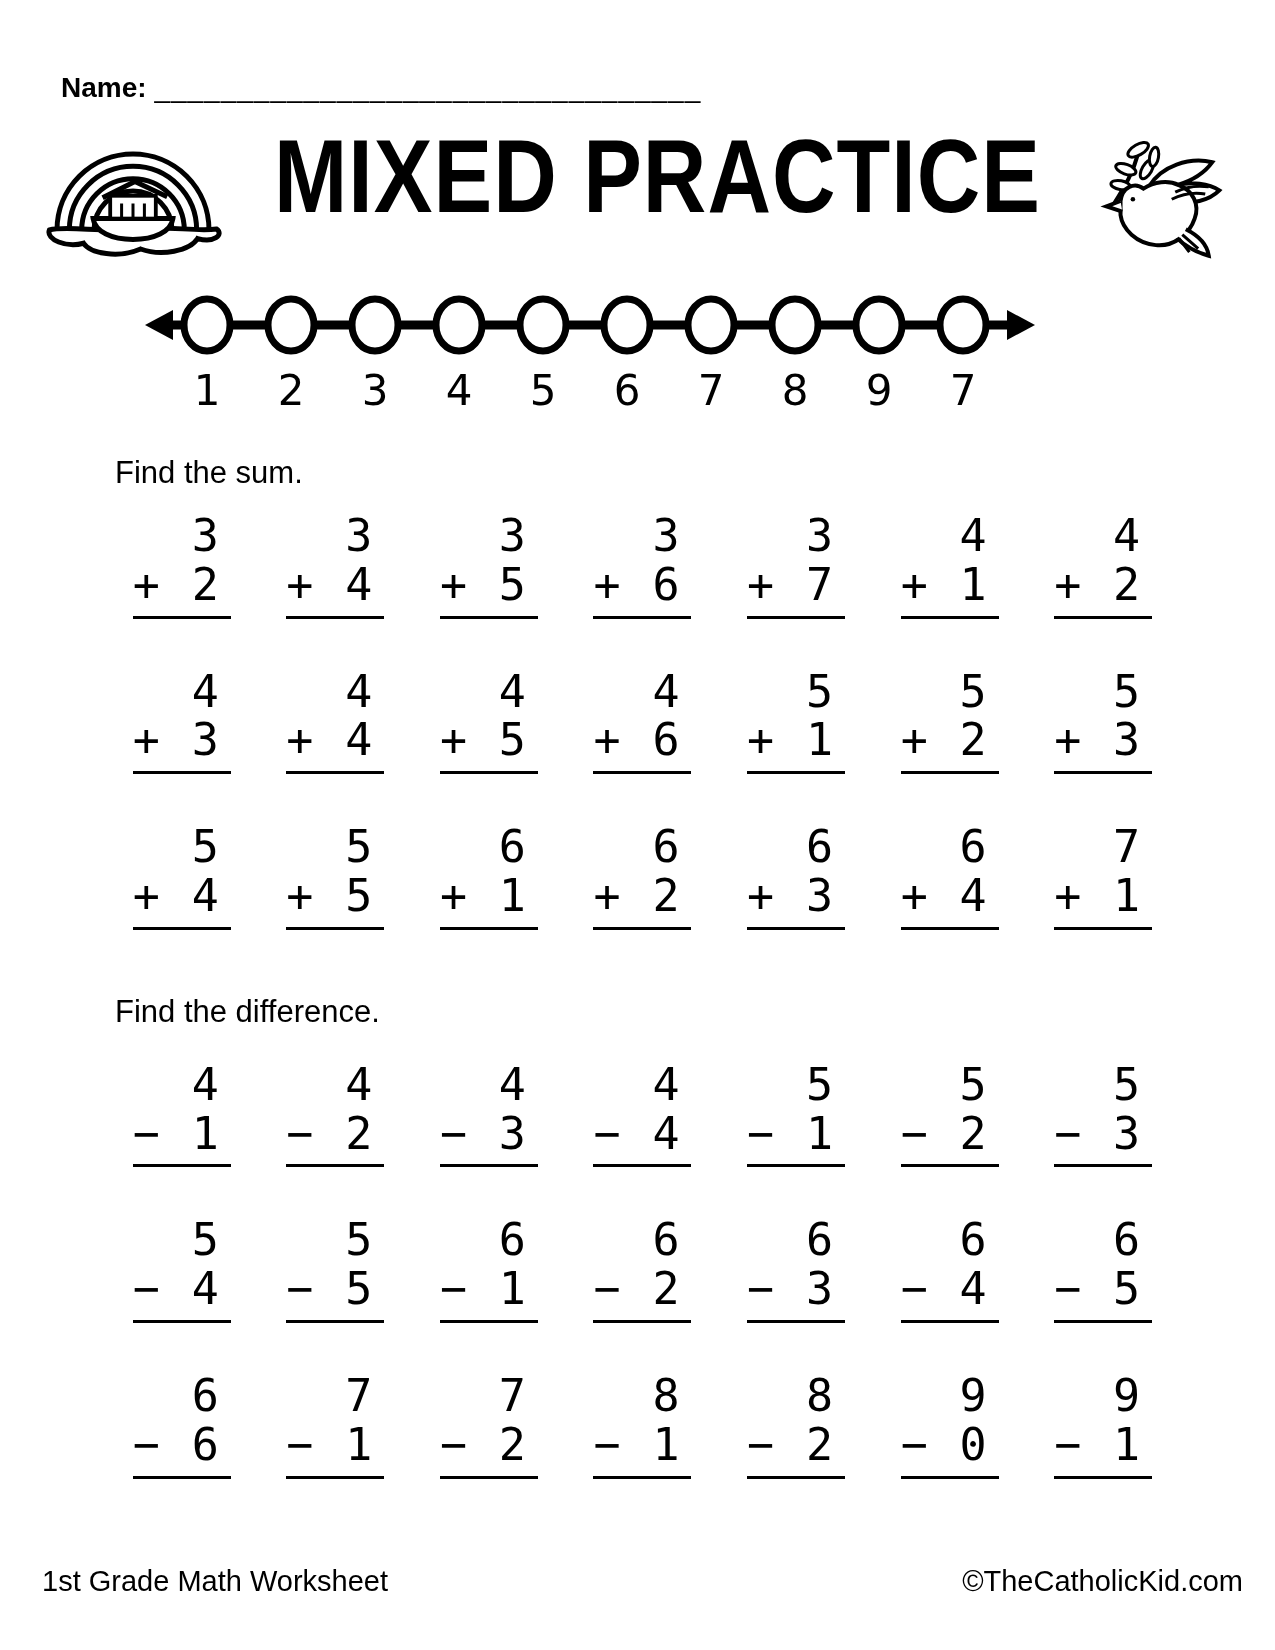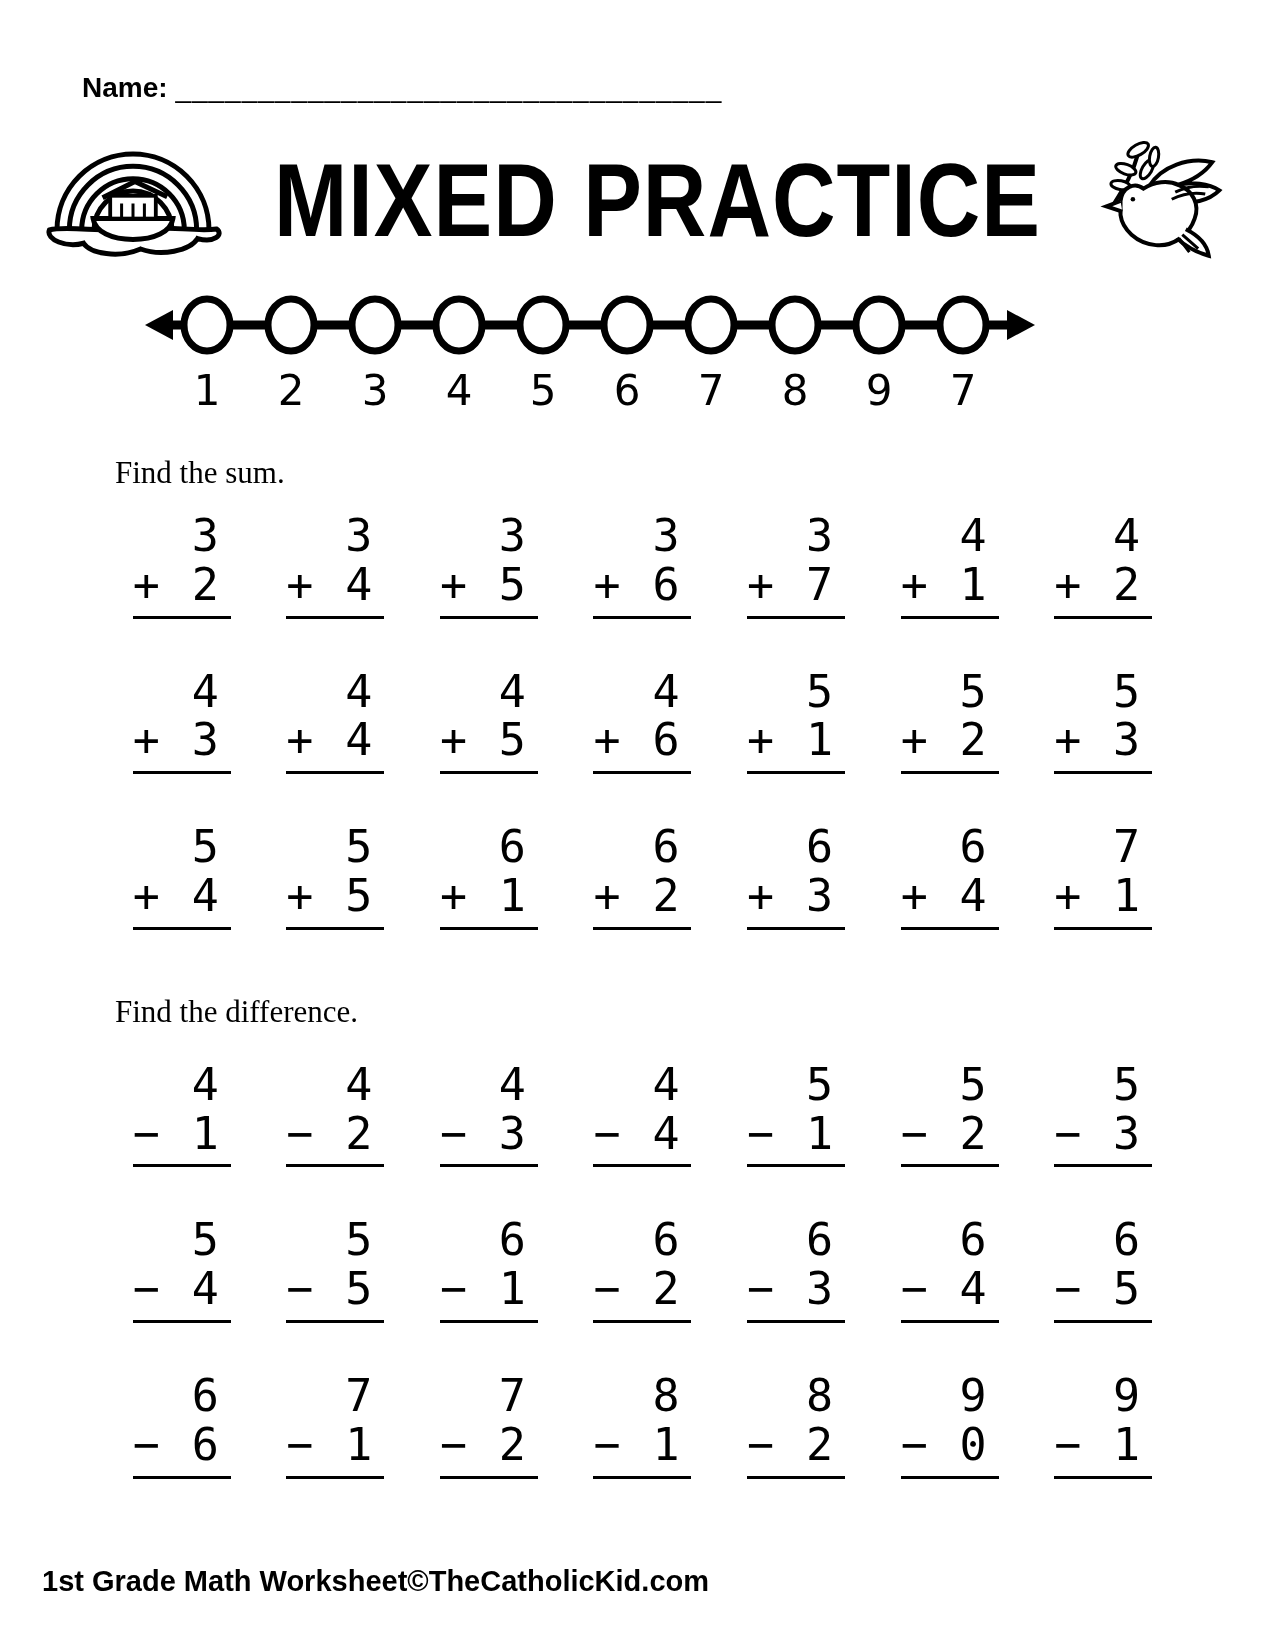--- a/index.html
+++ b/index.html
@@ -9,30 +9,30 @@
     position: relative;
     overflow: hidden;
     font-family: "Liberation Sans", sans-serif;
     color: #000;
   }
   .page { width: 100%; height: 100%; position: relative; }
 
   
   .header-row {
     display: flex; justify-content: space-between; align-items: baseline;
-    padding: 72px 185px 0 82px;
+    padding: 72px 185px 0 61px;
     font-size: 28px; font-weight: bold;
   }
   .blank-line { font-weight: normal; letter-spacing: 1px; white-space: nowrap; }
   .field { white-space: nowrap; }
 
   
   .title-row {
     margin: 22px 38px 0 38px;
-    display: flex; align-items: center; justify-content: space-between;
+    display: flex; align-items: flex-start; justify-content: space-between;
     height: 150px;
   }
   .title-text {
     flex: 1; text-align: center;
     font-family: "Liberation Sans", sans-serif;
     font-weight: 900; font-size: 88px; letter-spacing: 1px;
     transform: scaleY(1.18);
     white-space: nowrap;
   }
   .icon-ark svg, .icon-dove svg { display: block; }
@@ -41,21 +41,21 @@
   .numberline-wrap { margin: 16px 0 0 145px; width: 890px; }
   .nl-labels {
     display: flex; padding-left: 20px; margin-top: 4px;
     font-family: "DejaVu Sans", sans-serif;
     font-size: 42px; font-weight: 500;
   }
   .nl-labels span { width: 84px; text-align: center; }
 
   
   .section-heading {
-    font-family: Liberation Serif, serif;
+    font-family: Liberation Sans, sans-serif;
     font-size: 31px; margin-left: 115px;
   }
   .heading-sum { margin-top: 40px; margin-bottom: 22px; }
   .heading-diff { margin-top: 64px; margin-bottom: 32px; }
 
   .probgrid {
     display: grid; grid-template-columns: repeat(7, 1fr);
     row-gap: 50px;
     margin: 0 95px 0 105px;
   }
@@ -63,23 +63,23 @@
     width: 98px; justify-self: center;
     font-family: "DejaVu Sans Mono", monospace;
     font-size: 45px; line-height: 1.04;
   }
   .ptop { text-align: right; padding-right: 12px; }
   .pbot { display: flex; justify-content: space-between; padding-right: 12px; margin-top: 2px; }
   .prule { border-bottom: 3px solid #000; margin-top: 7px; width: 100%; }
 
   
   .footer {
-    position: absolute; left: 42px; right: 39px; bottom: 52px;
-    display: flex; justify-content: flex-start;
-    font-size: 29px; font-weight: bold;
+    position: absolute; left: 42px; right: 32px; bottom: 52px;
+    display: flex; justify-content: space-between;
+    font-size: 29px; font-weight: normal;
   }
   svg path, svg ellipse, svg circle { vector-effect: non-scaling-stroke; }
 </style>
 </head>
 <body>
 
 <div class="page">
 
   <div class="header-row">
     <div class="field">

